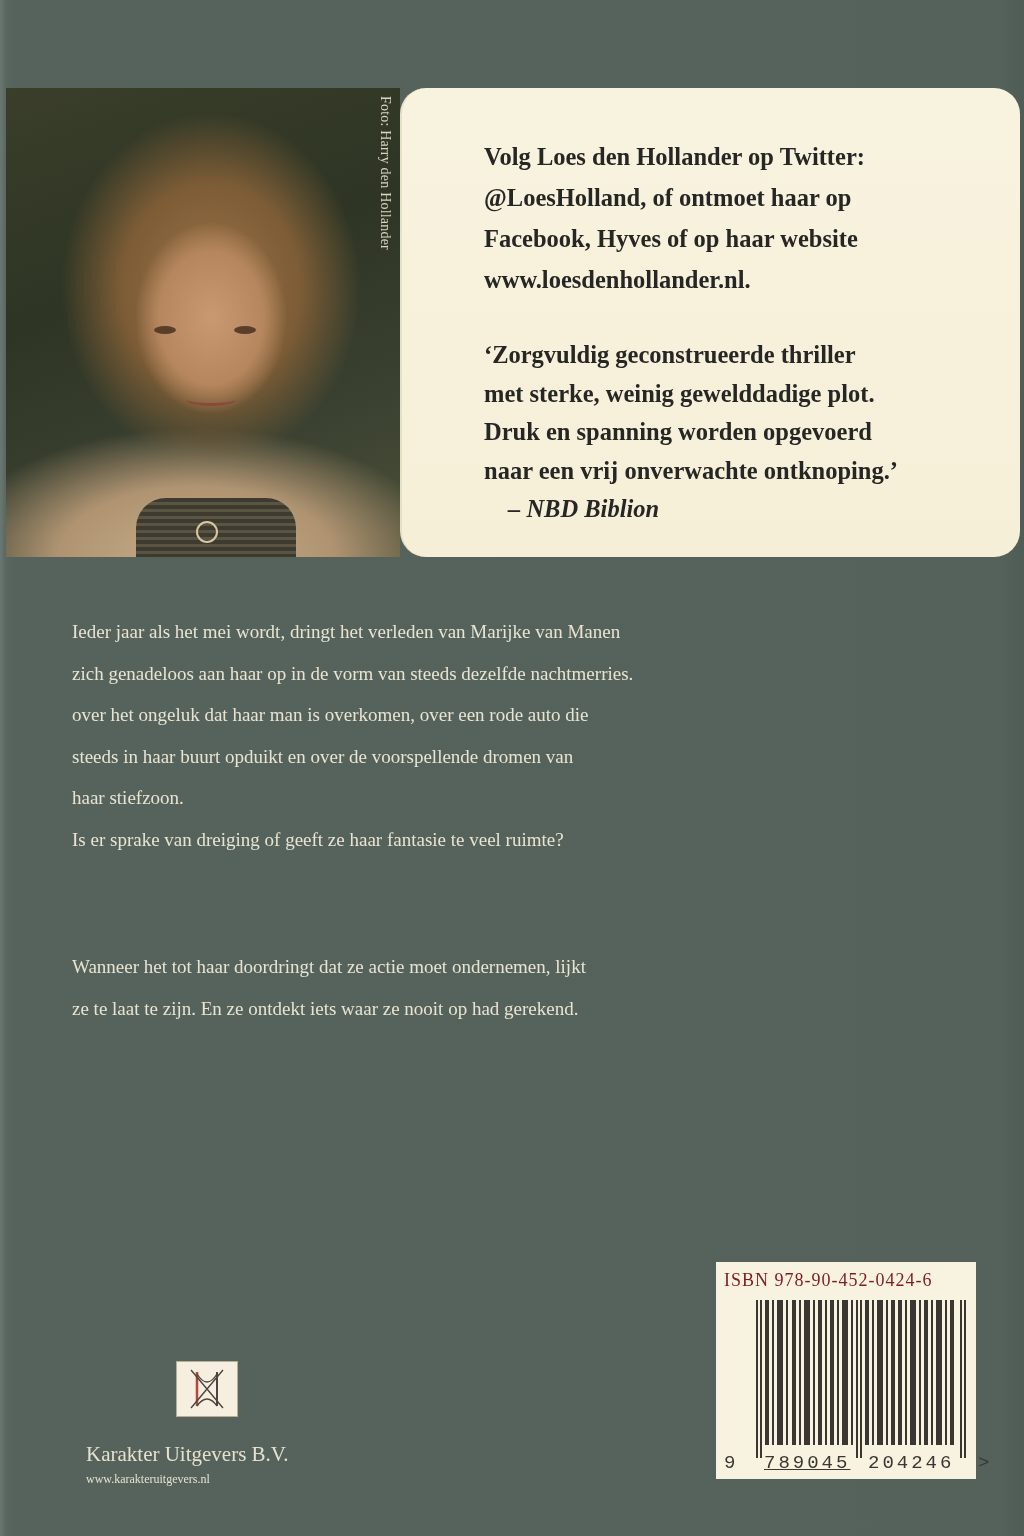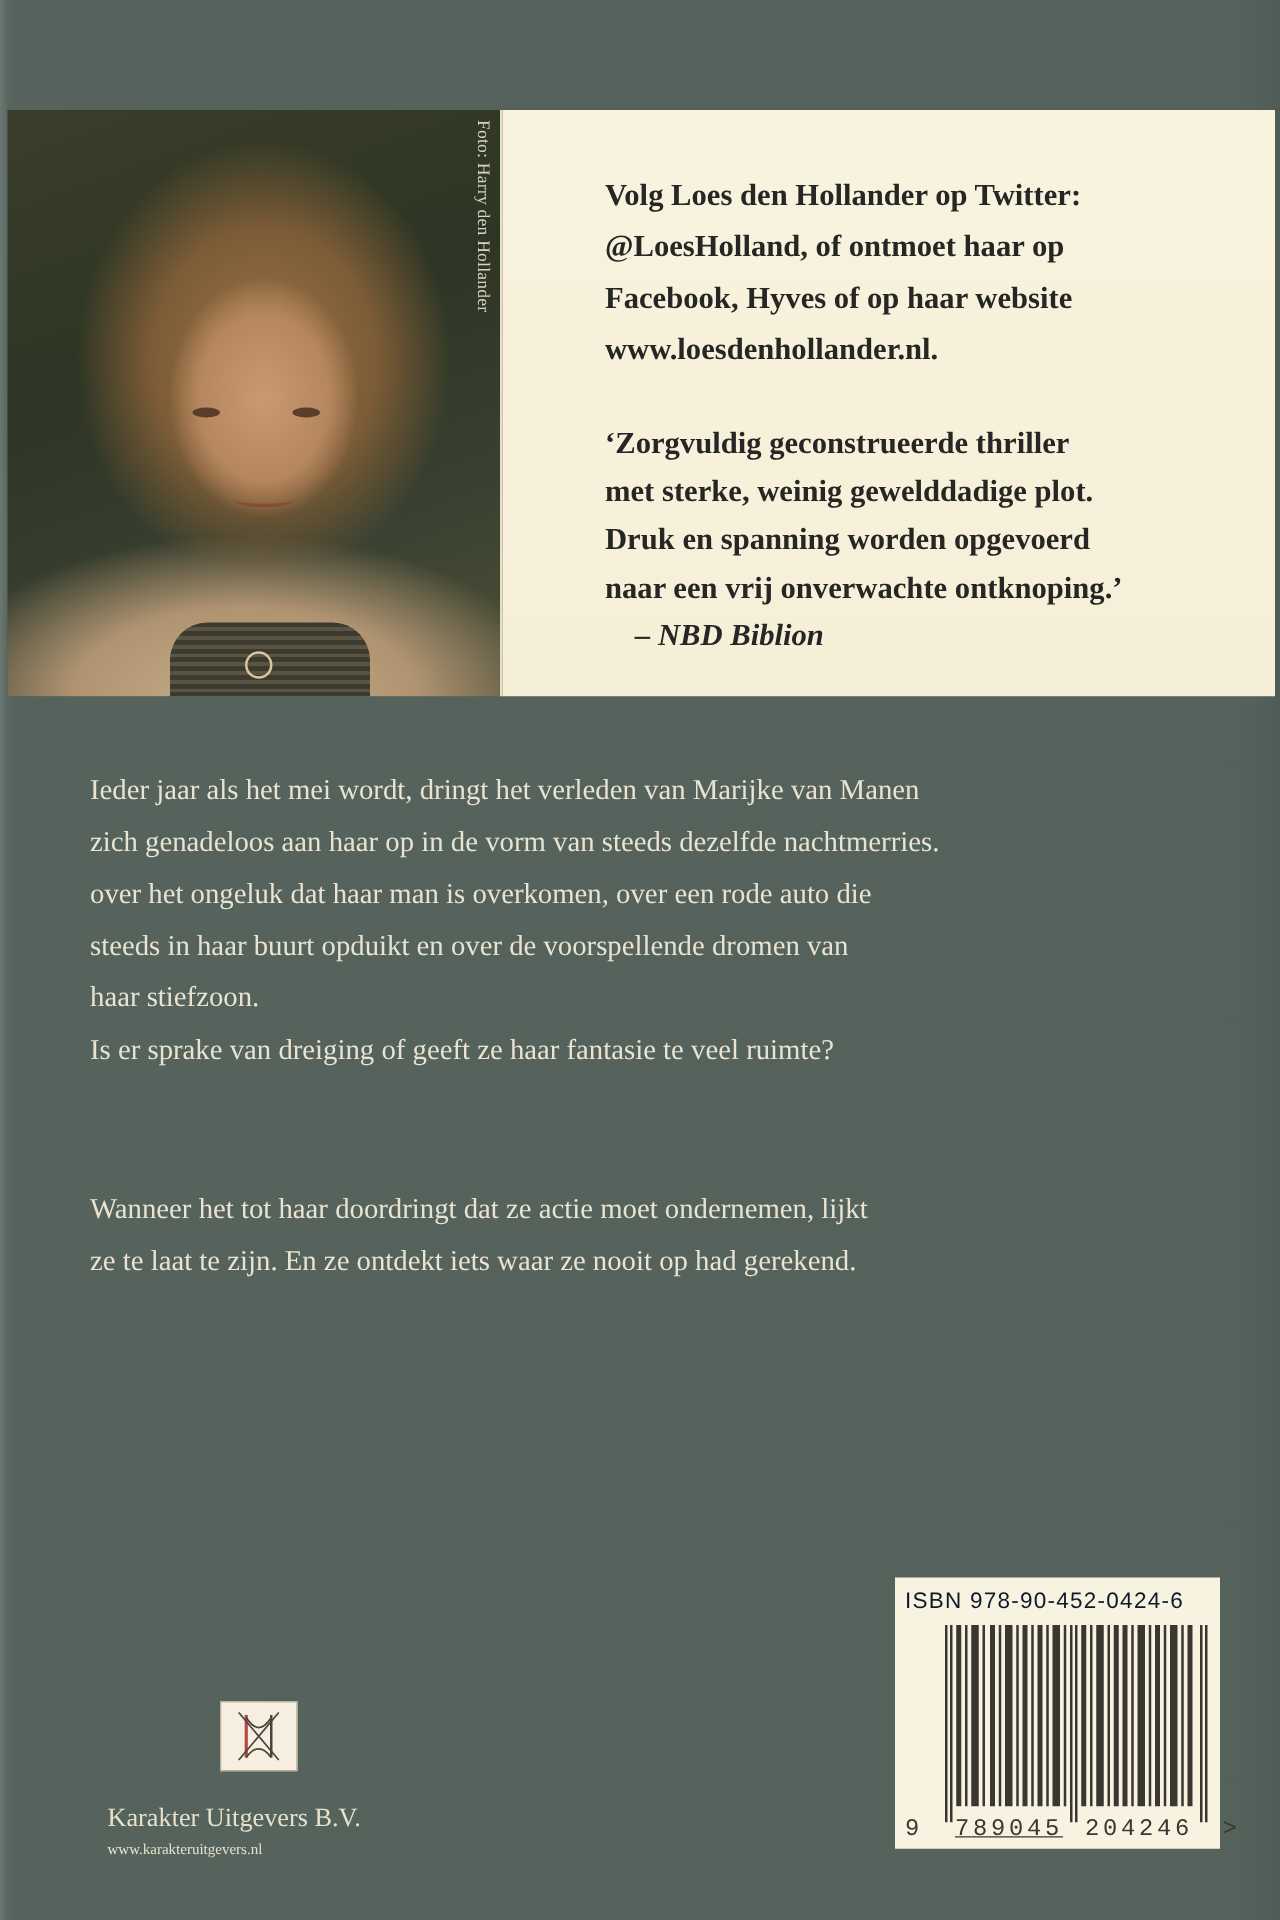--- a/index.html
+++ b/index.html
@@ -31,54 +31,55 @@
   .credit {
     position: absolute; left: 373px; top: 96px; width: 20px; height: 220px;
     writing-mode: vertical-rl;
     font-family: "Liberation Serif", serif; font-size: 14px; color: #d9d3c0;
     letter-spacing: 0.2px;
   }
   .panel {
     position: absolute; left: 400px; top: 88px; width: 618px; height: 469px;
     background: linear-gradient(180deg, #f8f3df 0%, #f6efd8 100%);
     border-left: 2px solid #e8dfc5;
+    border-radius: 26px;
   }
   .panel-text {
     position: absolute; left: 82px; width: 520px;
     font-family: "Liberation Serif", serif; font-weight: bold; color: #262624;
     font-size: 24.5px; line-height: 41px;
   }
   .follow { top: 48px; }
   .quote { top: 248px; line-height: 38.5px; }
   .quote .source { font-style: italic; margin-left: 24px; }
   .body-text {
     position: absolute; left: 72px; width: 920px;
     font-family: "Liberation Serif", serif; color: #e9e4d2;
-    font-size: 23px; line-height: 41.6px;
+    font-size: 19px; line-height: 41.6px;
   }
   .para1 { top: 611px; }
   .para2 { top: 946px; }
   .body-text .line { display: block; white-space: nowrap; }
   .logo {
     position: absolute; left: 176px; top: 1361px; width: 60px; height: 54px;
     background: #f6efdf; border: 1px solid #b9ad95;
   }
   .publisher {
     position: absolute; left: 86px; top: 1428px;
     font-family: "Liberation Serif", serif; color: #e6e1cd; margin-top: 12px;
   }
   .publisher .name { font-size: 21px; line-height: 28px; display: block; }
   .publisher .url { font-size: 12px; line-height: 22px; display: block; }
   .barcode-box {
     position: absolute; left: 716px; top: 1262px; width: 260px; height: 217px;
     background: #f8f3e1;
   }
   .isbn {
     position: absolute; left: 8px; top: 8px;
-    font-family: Liberation Sans, sans-serif; font-size: 18px; color: #0f172a; letter-spacing: 1px;
+    font-family: Liberation Serif, serif; font-size: 18px; color: #7f1d1d; letter-spacing: 1px;
     white-space: nowrap;
   }
   .bars { position: absolute; left: 40px; top: 38px; width: 212px; height: 158px; }
   .digits {
     position: absolute; left: 0; top: 190px; width: 260px; height: 24px;
     font-family: "Liberation Mono", monospace; font-size: 19px; color: #3a3733;
   }
   .digits span { position: absolute; top: 0; white-space: nowrap; letter-spacing: 3px; }
 </style>
 </head>

